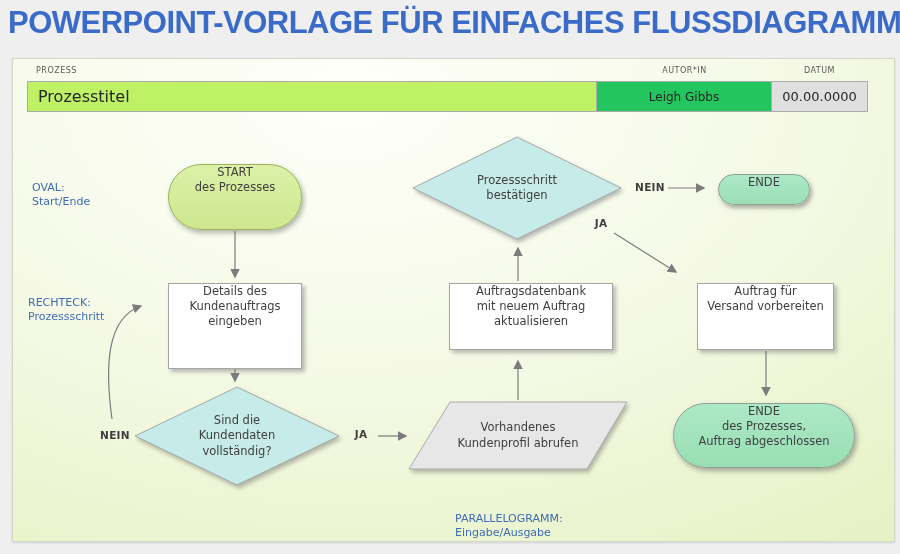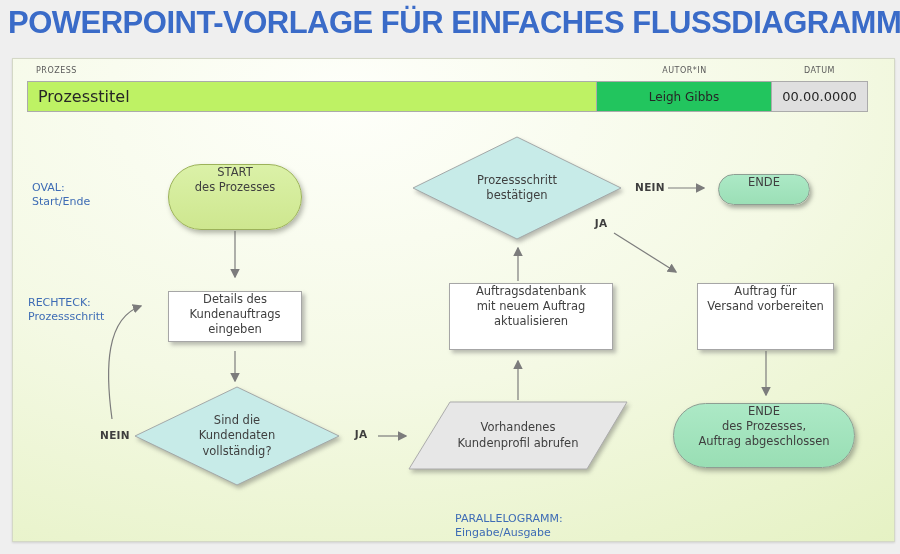--- a/index.html
+++ b/index.html
@@ -54,21 +54,21 @@
   .oval-start {
     left:168px; top:164px; width:134px; height:66px; border-radius:33px;
     background:linear-gradient(180deg,#DBF1A8,#CEE78F);
     border:1.5px solid #9CB25A;
     box-shadow:2px 3px 5px rgba(90,95,80,0.45);
   }
   .proc {
     background:#FFFFFF; border:1px solid #A6A6A6;
     box-shadow:3px 3px 4px rgba(110,110,110,0.45);
   }
-  .proc-details   { left:168px; top:291px; width:134px; height:51px; }
+  .proc-details   { left:168px; top:283px; width:134px; height:86px; }
   .proc-datenbank { left:449px; top:283px; width:164px; height:67px; }
   .proc-versand   { left:697px; top:283px; width:137px; height:67px; }
   .poly-wrap { position:absolute; }
   .poly-wrap svg { display:block; overflow:visible;
     filter:drop-shadow(2px 3px 2px rgba(60,60,60,0.35)); }
   .poly-wrap .shape-text {
     position:absolute; inset:0; display:flex; align-items:center; justify-content:center;
   }
   .diamond1 { left:134px; top:386px; width:206px; height:100px; }
   .diamond2 { left:411px; top:135px; width:212px; height:106px; }

